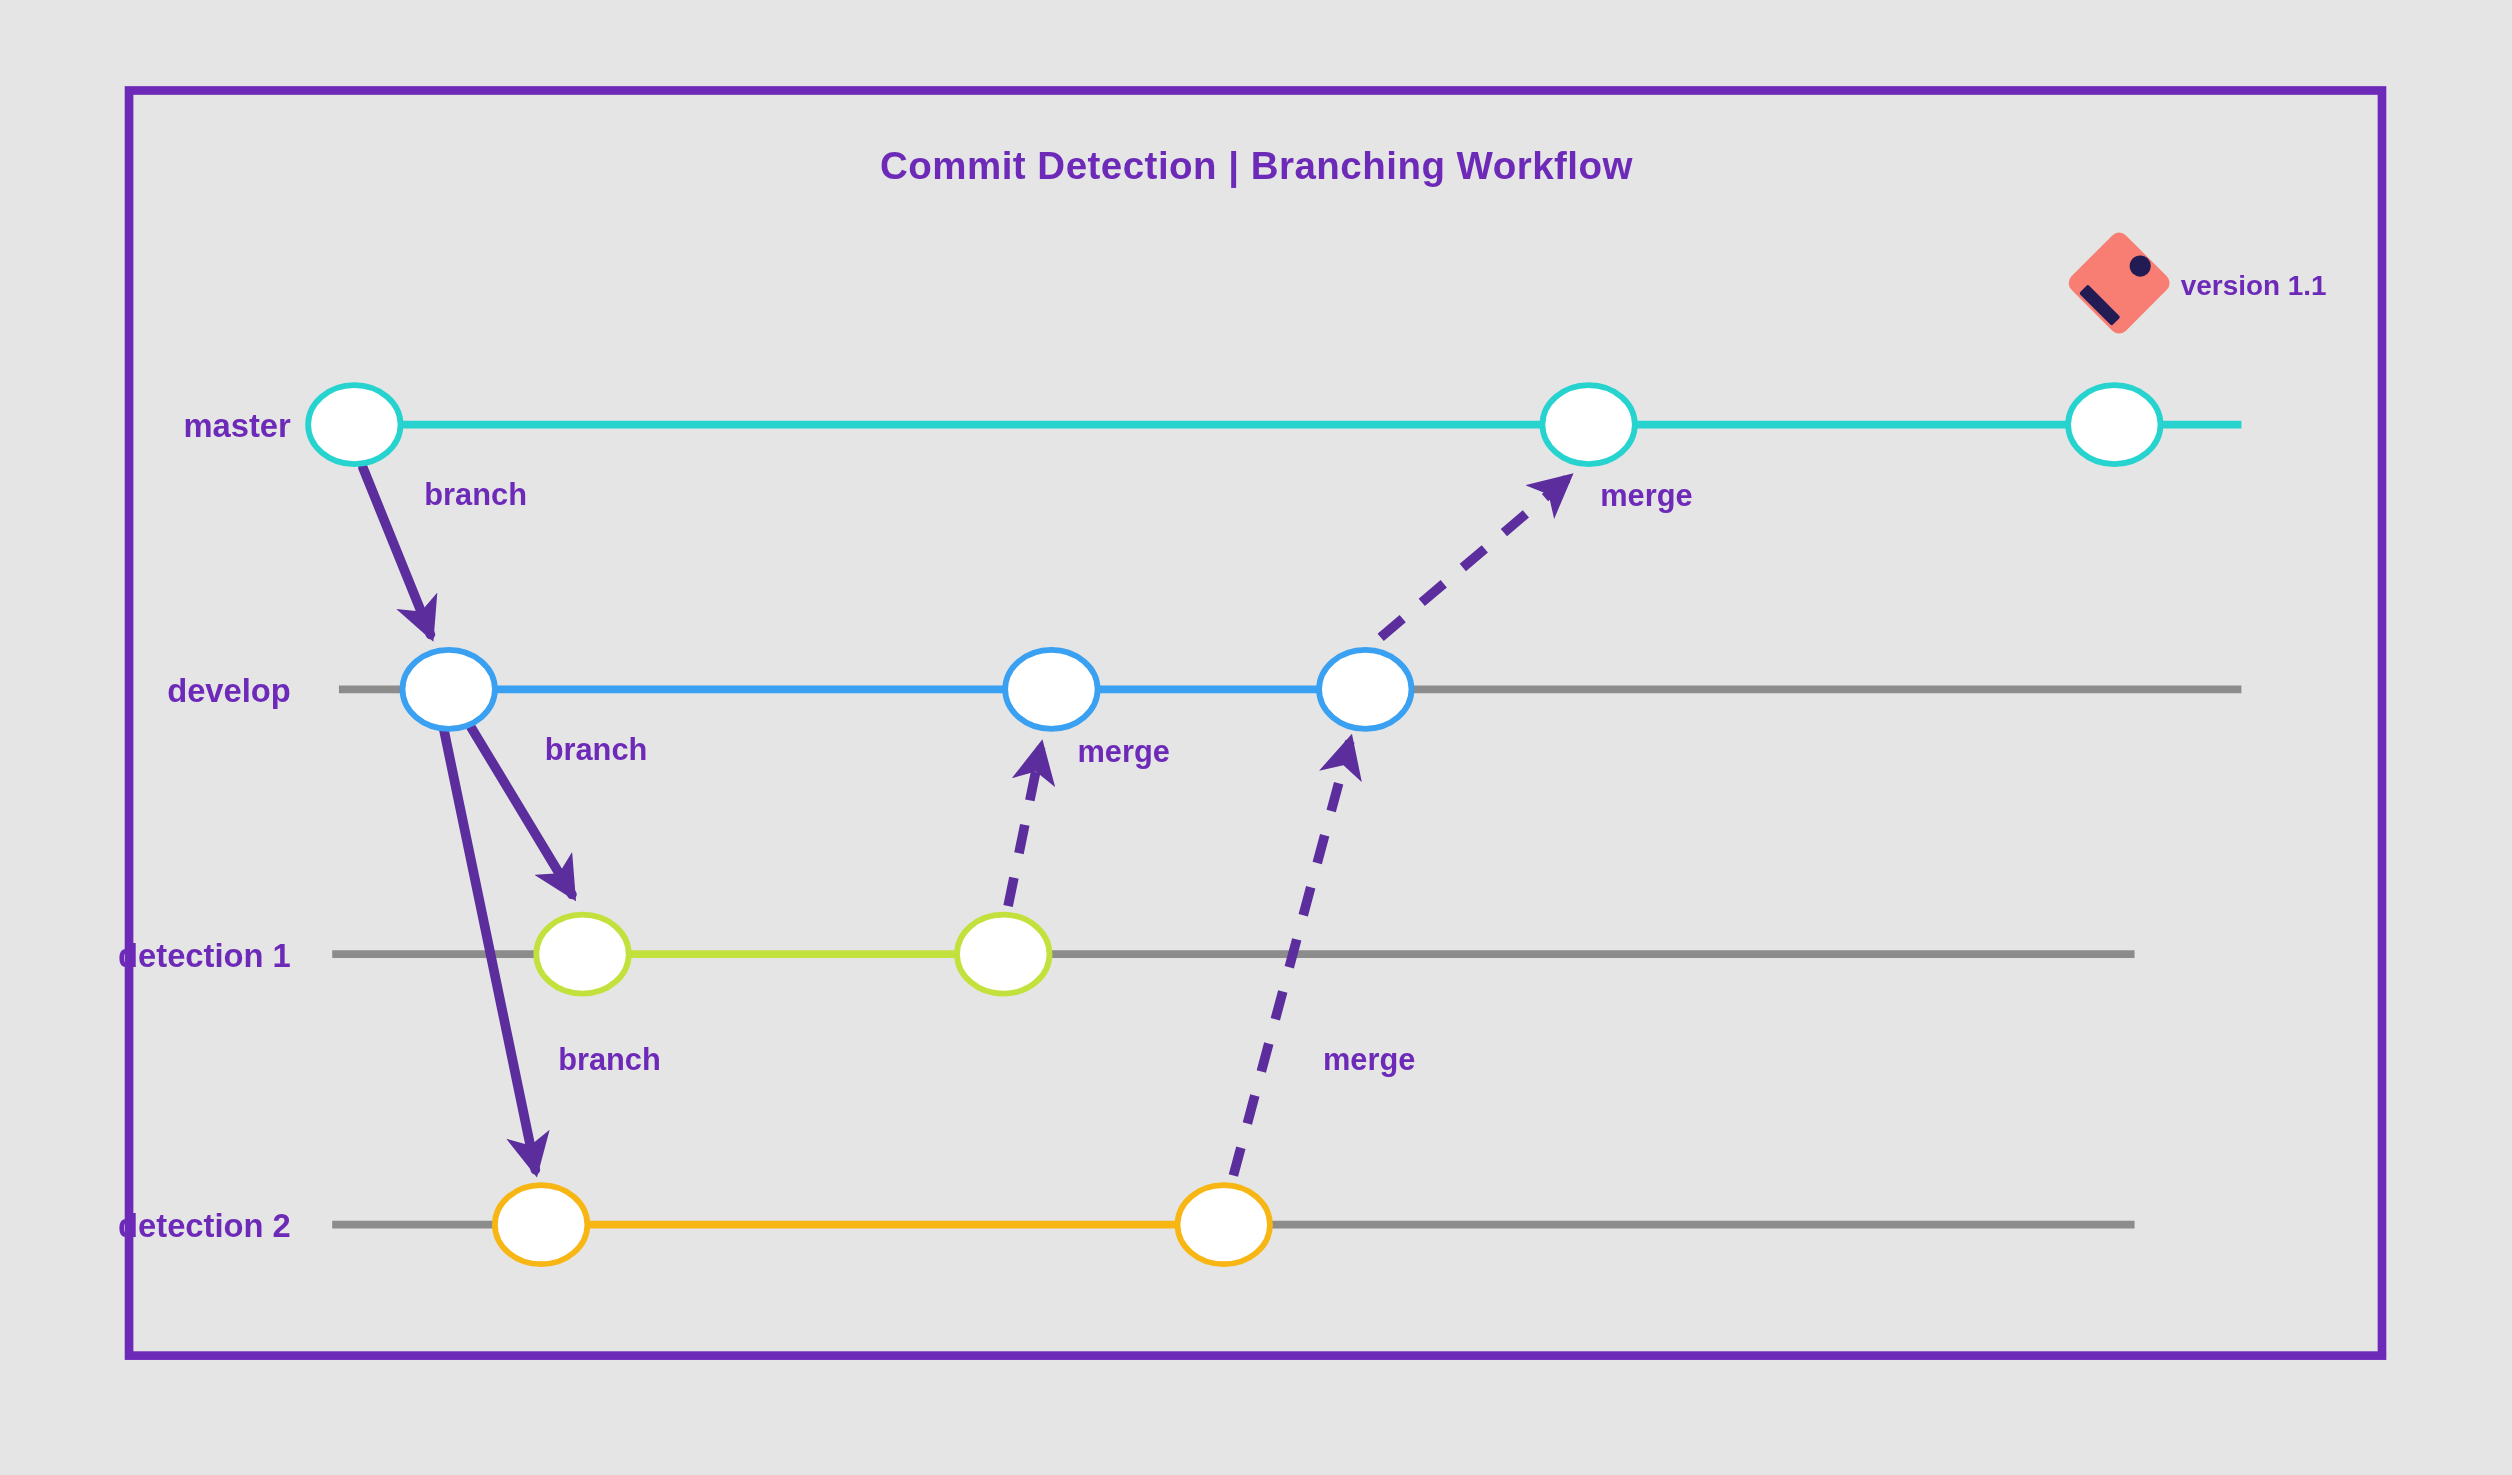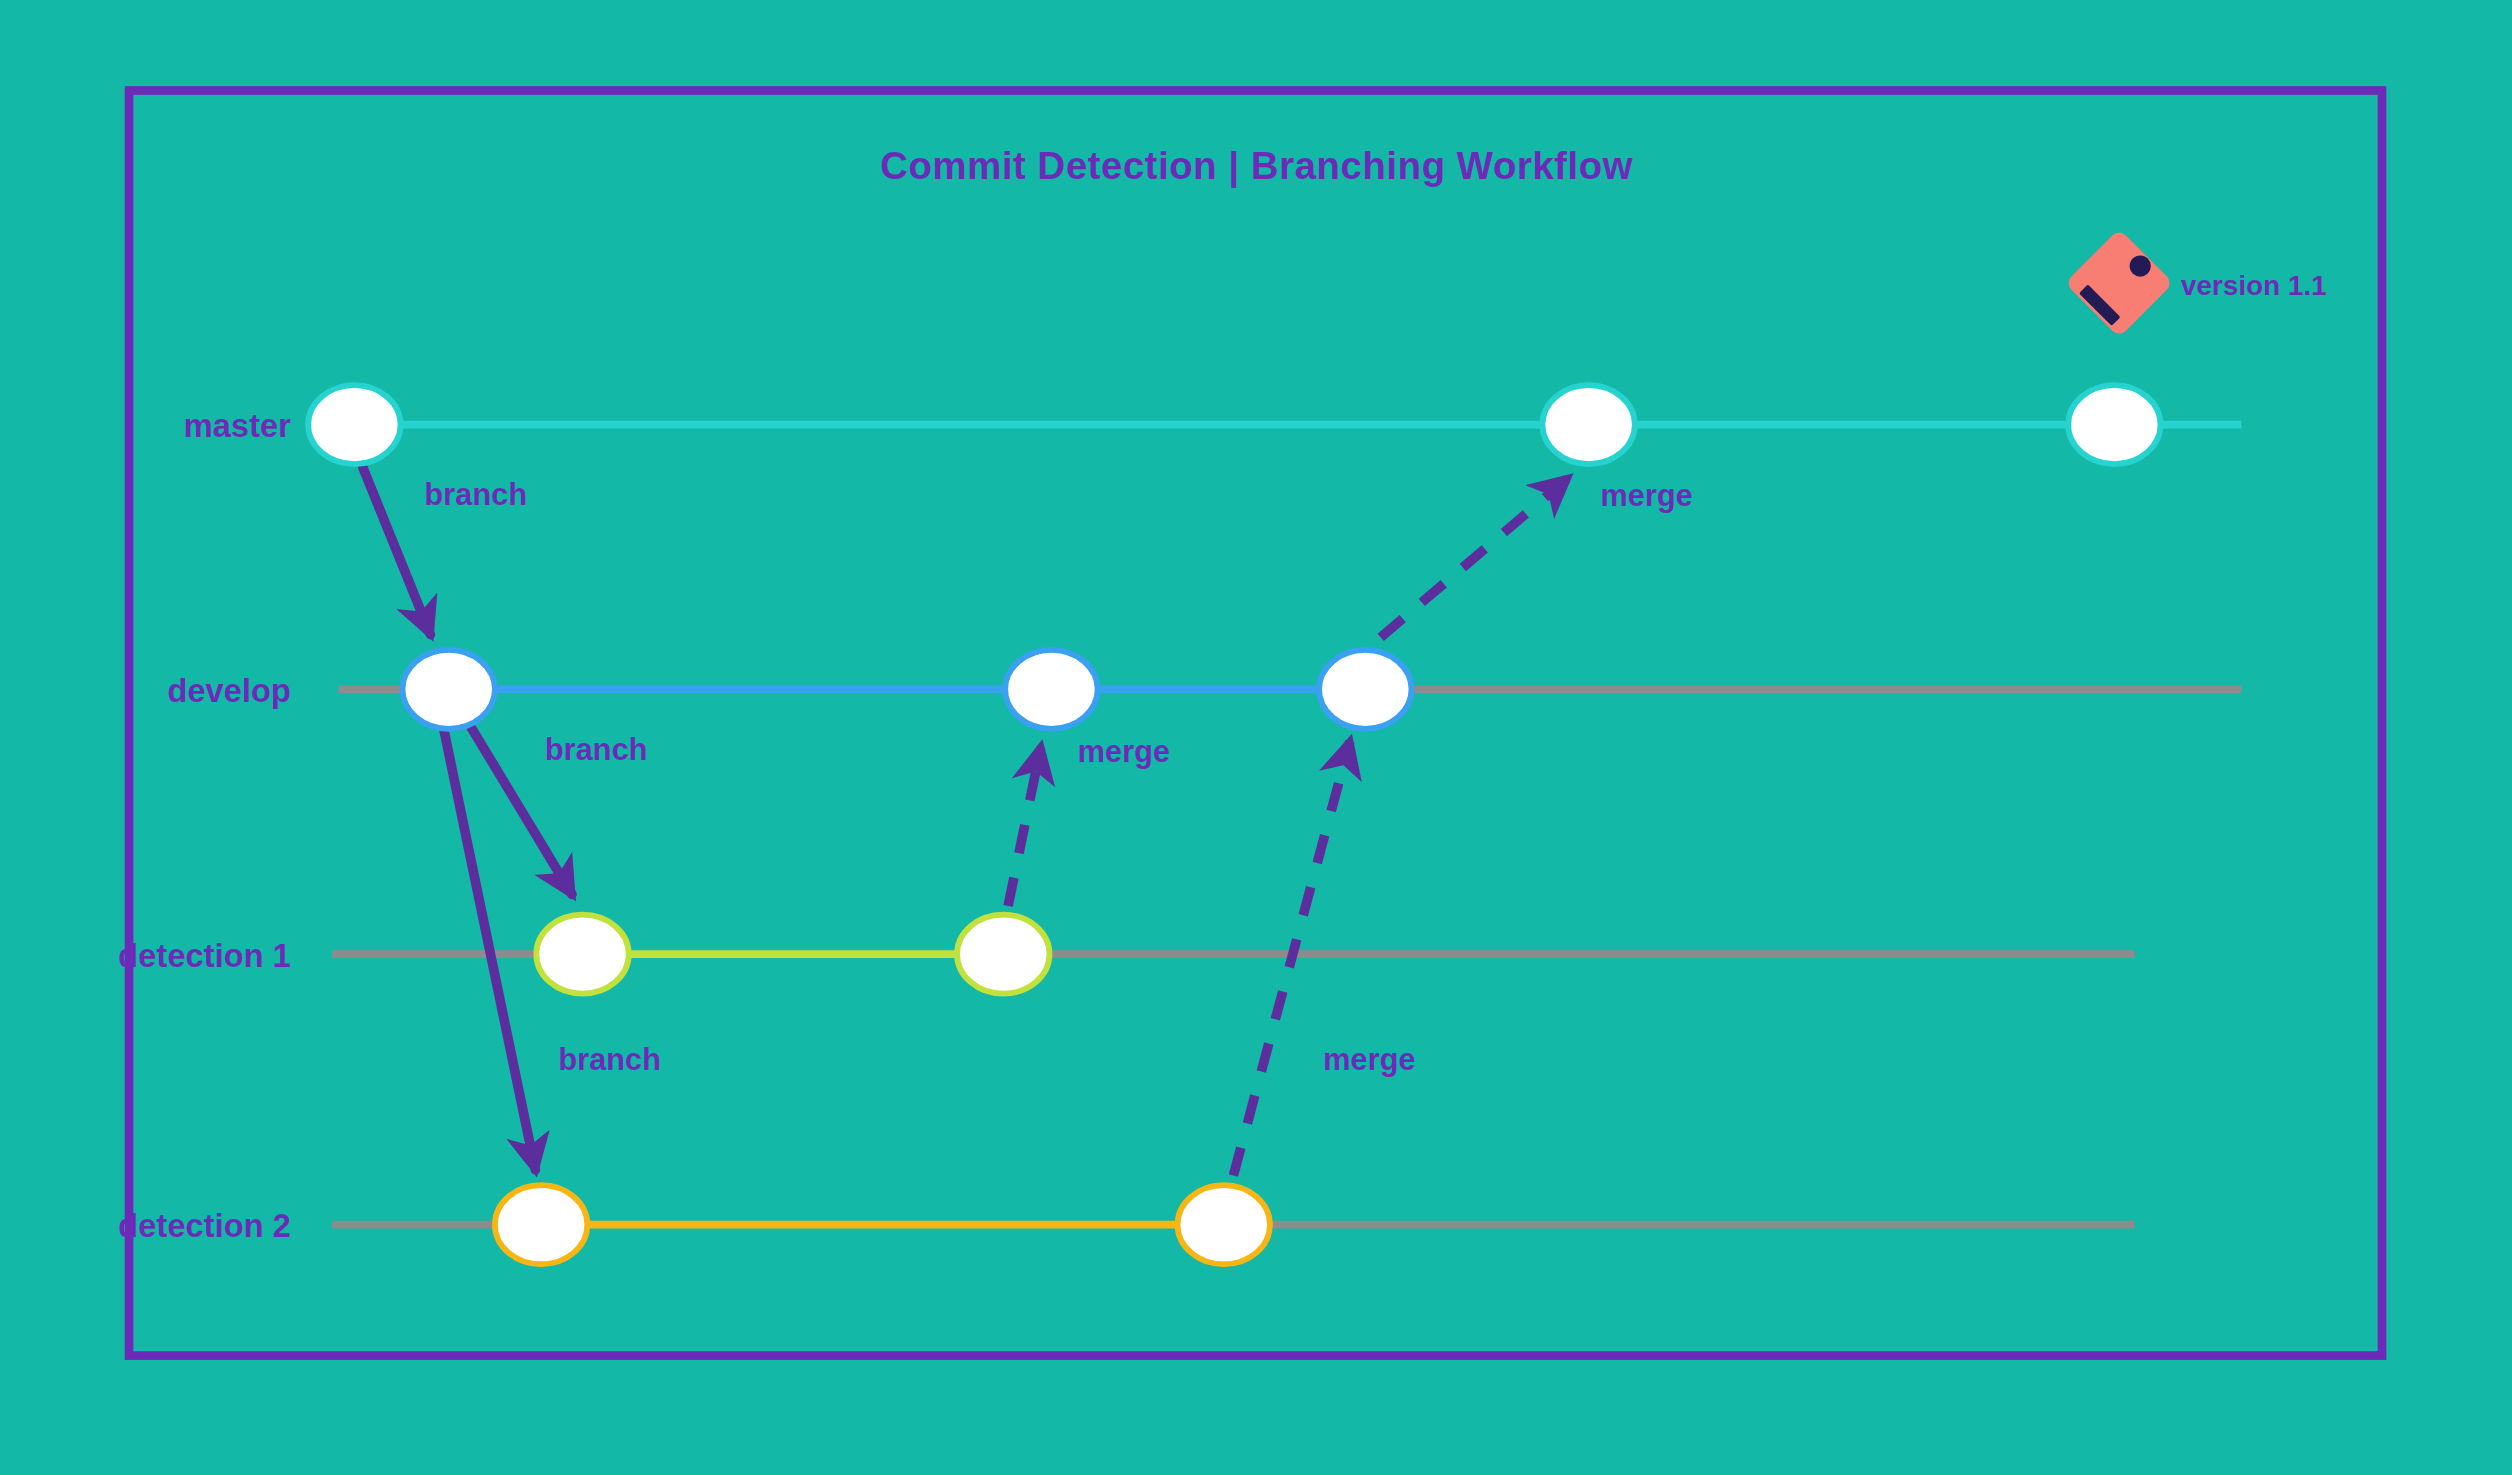--- a/index.html
+++ b/index.html
@@ -1,16 +1,16 @@
 <!DOCTYPE html>
 <html><head>
 <meta charset="utf-8">
 <style>
   html,body{margin:0;padding:0;background:#ffffff;}
-  .stage{position:relative;width:2512px;height:1475px;background:#14b8a6;overflow:hidden;
+  .stage{position:relative;width:2512px;height:1475px;background:#e5e5e5;overflow:hidden;
          font-family:"Liberation Sans", sans-serif;}
   svg{position:absolute;inset:0;display:block;}
   text{font-family:"Liberation Sans", sans-serif;font-weight:bold;}
   .title-text{font-size:40px;letter-spacing:0.5px;}
   .lane-label{font-size:34px;}
   .annotation{font-size:32px;}
   .version-text{font-size:29px;}
 </style>
 </head>
 <body>

